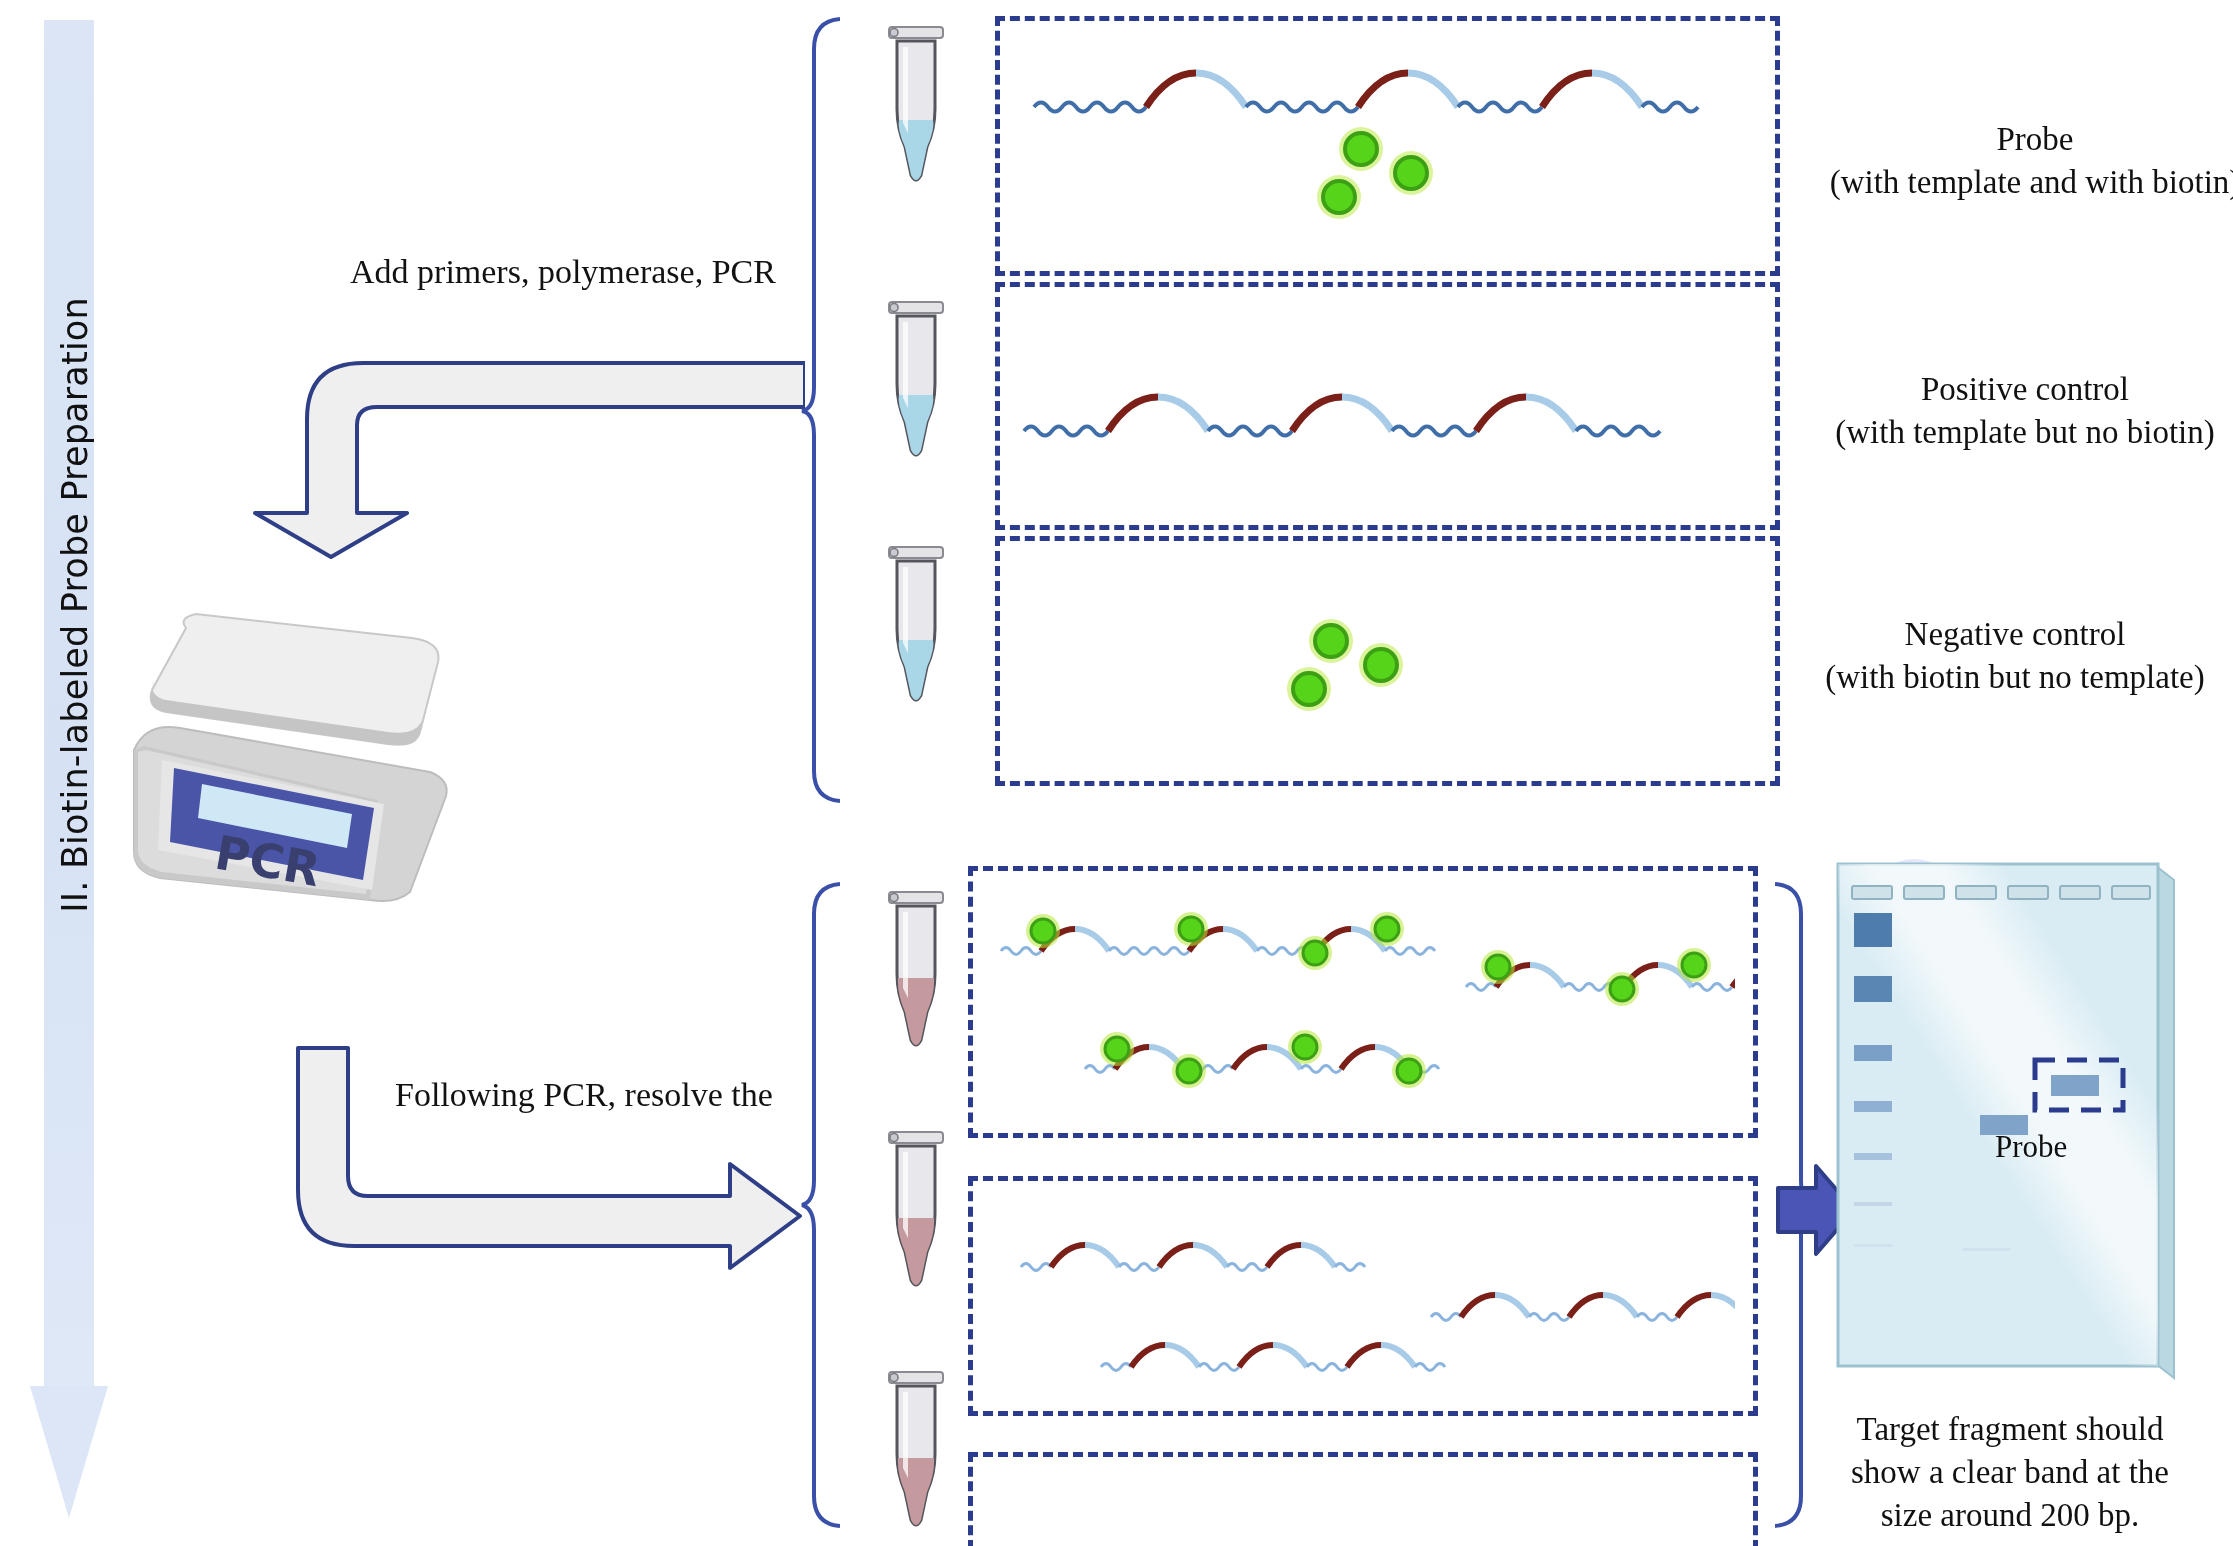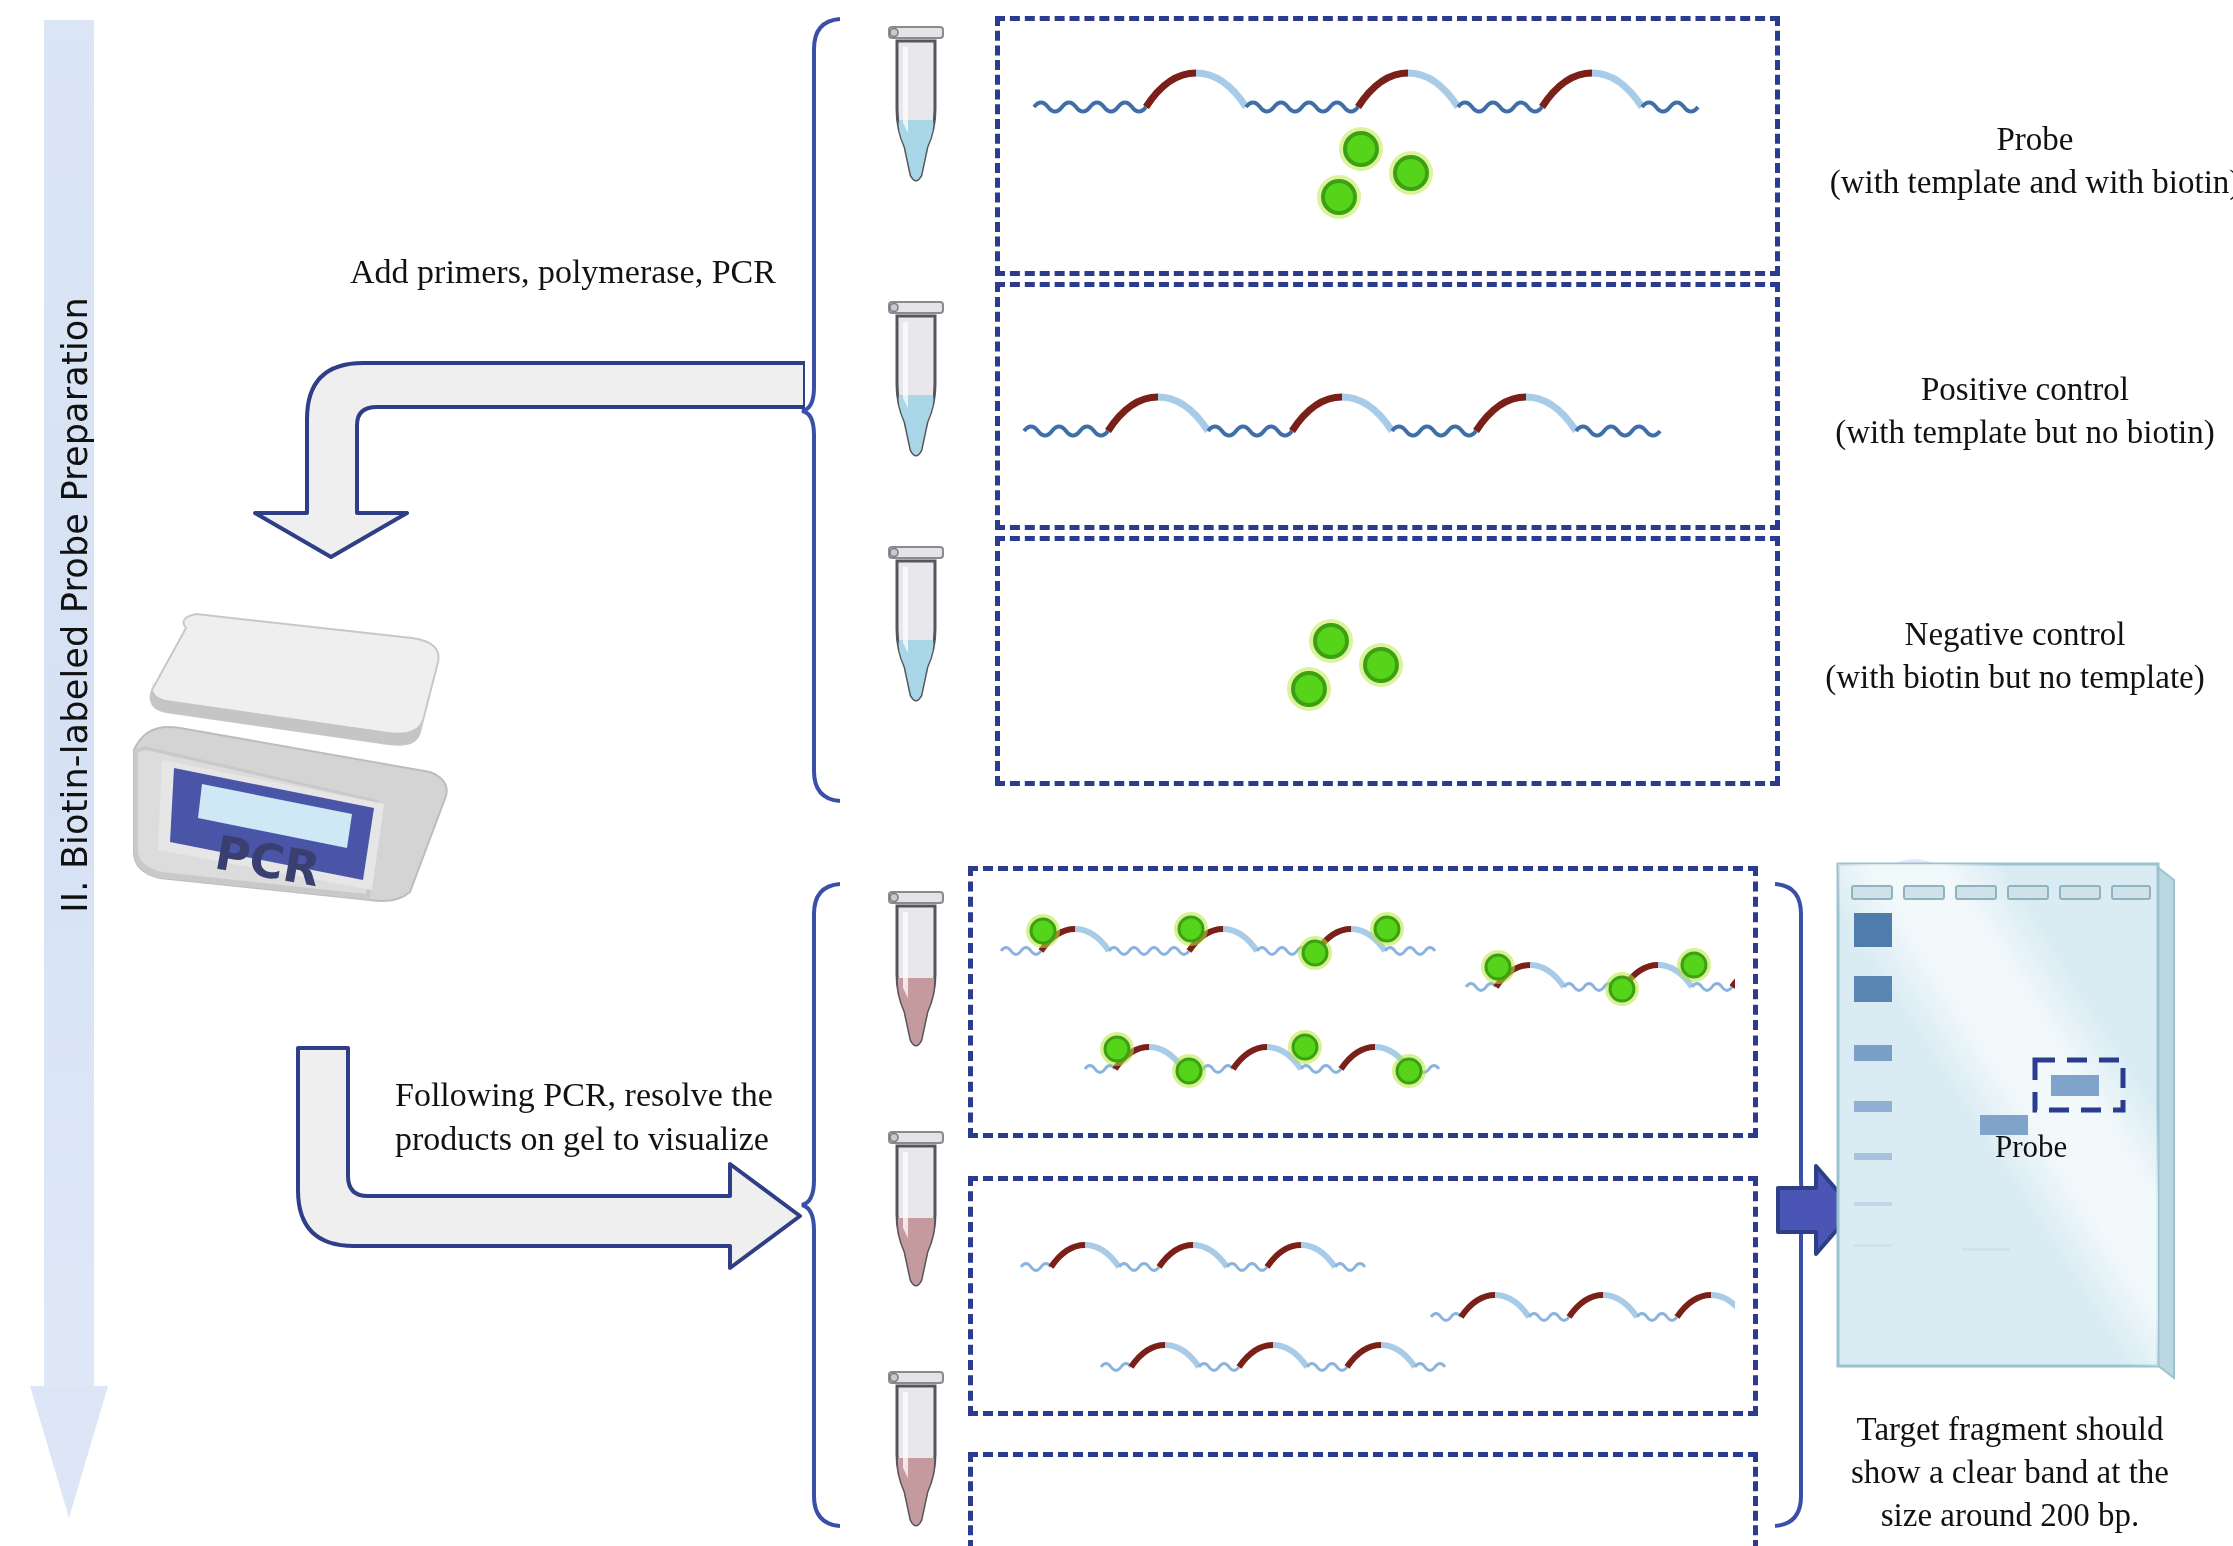--- a/index.html
+++ b/index.html
@@ -96,21 +96,20 @@
 </div>
 
 <div class="elbow" style="left:290px;top:1030px;width:520px;height:240px;">
   <svg width="520" height="240" viewBox="0 0 520 240">
     <path d="M8 18 L8 160 Q8 216 64 216 L440 216 L440 238 L510 186 L440 134 L440 166 L78 166
              Q58 166 58 146 L58 18 Z" fill="#efefef" stroke="#2f3f87" stroke-width="4" stroke-linejoin="round"></path>
   </svg>
 </div>
 <div class="instr" style="left:395px;top:1055px;width:420px;margin-top:18px;">
   <div>Following PCR, resolve the</div>
-  <div>products on gel to visualize</div>
 </div>
 
 <div class="bracket" style="left:800px;top:15px;width:40px;height:790px;">
   <svg width="40" height="790" viewBox="0 0 40 790">
     <path d="M40 4 Q14 6 14 34 L14 372 Q14 394 2 396 Q14 398 14 420 L14 756 Q14 784 40 786" fill="none" stroke="#3a4fa8" stroke-width="4"></path>
   </svg>
 </div>
 
 <div class="bracket" style="left:800px;top:880px;width:40px;height:650px;">
   <svg width="40" height="650" viewBox="0 0 40 650">

